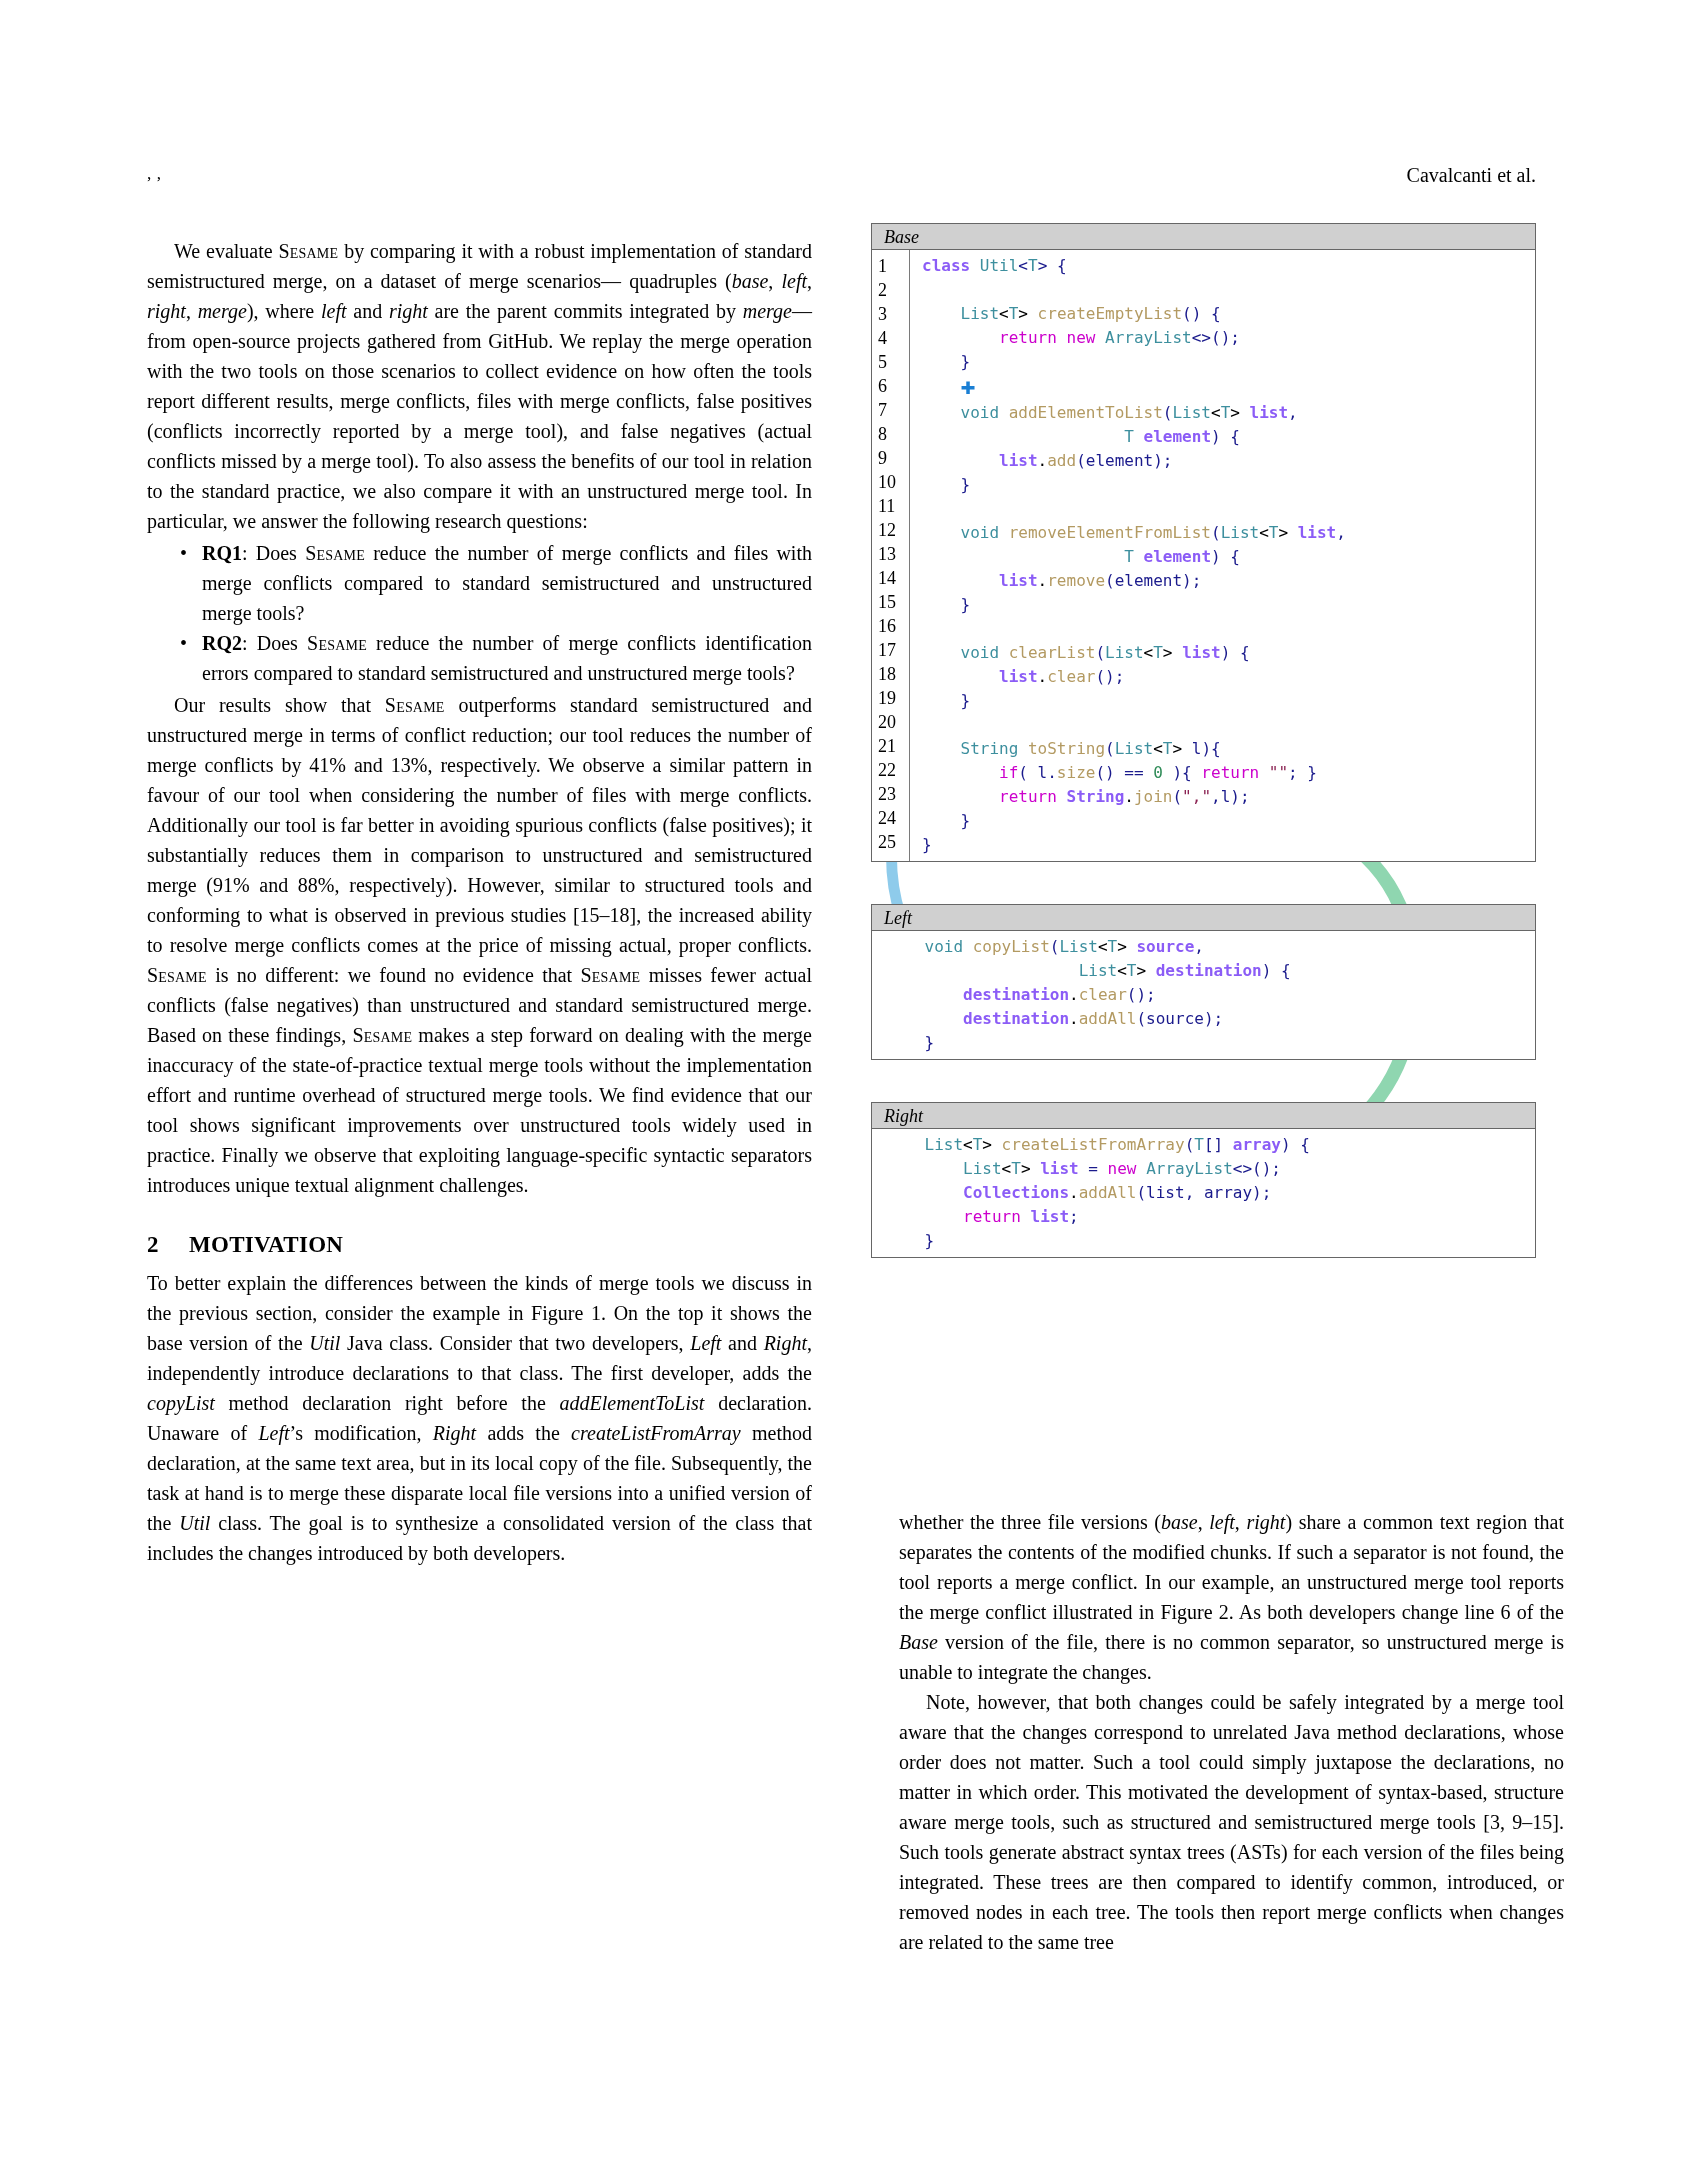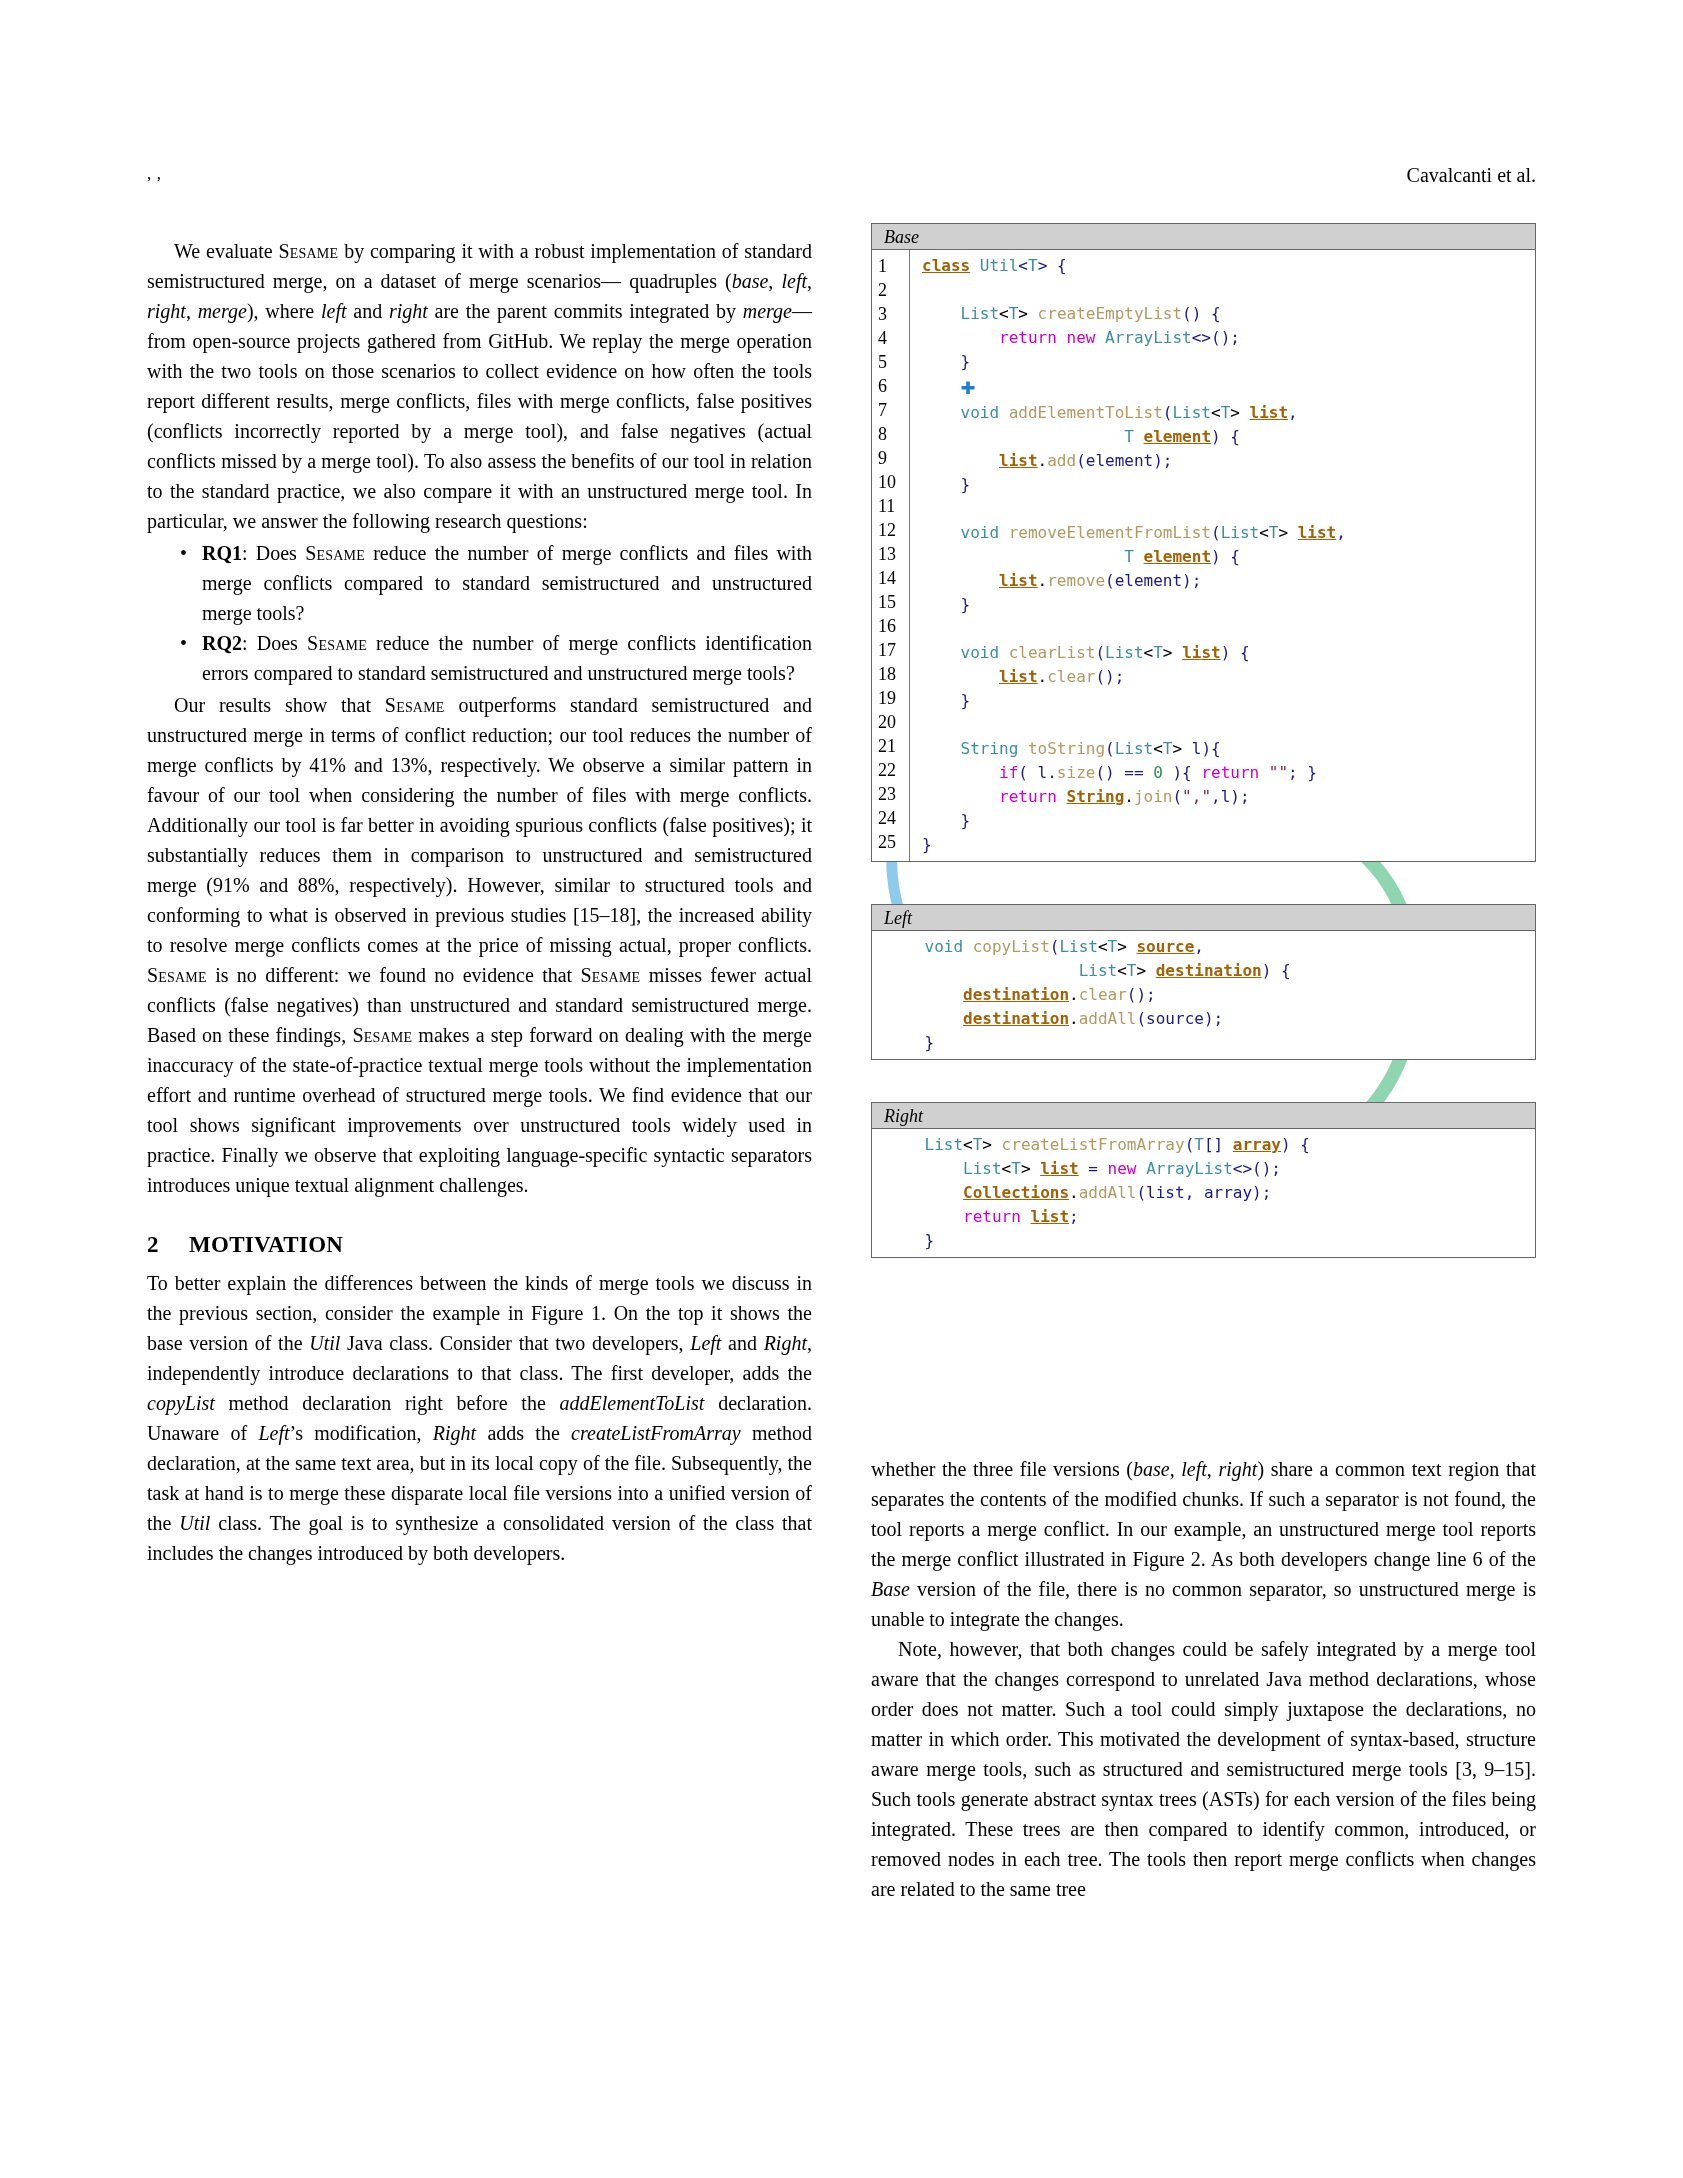--- a/index.html
+++ b/index.html
@@ -142,21 +142,21 @@
   .codelines {
     padding: 4px 0 4px 12px;
     white-space: pre;
     flex: 1;
     overflow: hidden;
   }
   .codelines.nogutter { padding-left: 14px; }
 
   
   .kw   { color: #cc00cc; }        
-  .kw2  { color: #a16207; font-weight: bold; text-decoration: underline; }  
+  .kw2  { color: #8b5cf6; font-weight: bold; }  
   .type { color: #3d8f9e; }        
   .meth { color: #b39a62; }        
   .pl   { color: #1a1a8c; }
   .str  { color: #8b2252; }
   .num0 { color: #2e8b57; }
   .plus { color: #1a7fd4; font-weight: bold; font-size: 25px; line-height: 24px; }
 
   .gap { height: 42px; }
 
   .figcaption {
@@ -295,19 +295,19 @@
         <div class="codelines nogutter">    <span class="type">List</span>&lt;<span class="type">T</span>&gt; <span class="meth">createListFromArray</span><span class="pl">(</span><span class="type">T</span><span class="pl">[] </span><span class="kw2">array</span><span class="pl">) {</span>
         <span class="type">List</span>&lt;<span class="type">T</span>&gt; <span class="kw2">list</span> <span class="pl">= </span><span class="kw">new</span> <span class="type">ArrayList</span><span class="pl">&lt;&gt;();</span>
         <span class="kw2">Collections</span>.<span class="meth">addAll</span><span class="pl">(list, array);</span>
         <span class="kw">return</span> <span class="kw2">list</span><span class="pl">;</span>
     <span class="pl">}</span></div>
       </div>
     </div>
 
   </div>
 
-  <div class="col col-right" style="top: 1454px;">
+  <div class="col col-right" style="top: 1507px; margin-left: 28px;">
     <p class="noindent">whether the three file versions (<em>base</em>, <em>left</em>, <em>right</em>) share a common text region that separates the contents of the modified chunks. If such a separator is not found, the tool reports a merge conflict. In our example, an unstructured merge tool reports the merge conflict illustrated in Figure 2. As both developers change line 6 of the <em>Base</em> version of the file, there is no common separator, so unstructured merge is unable to integrate the changes.</p>
     <p>Note, however, that both changes could be safely integrated by a merge tool aware that the changes correspond to unrelated Java method declarations, whose order does not matter. Such a tool could simply juxtapose the declarations, no matter in which order. This motivated the development of syntax-based, structure aware merge tools, such as structured and semistructured merge tools [3, 9–15]. Such tools generate abstract syntax trees (ASTs) for each version of the files being integrated. These trees are then compared to identify common, introduced, or removed nodes in each tree. The tools then report merge conflicts when changes are related to the same tree</p>
   </div>
 
 </div>
 
 
 </body></html>

